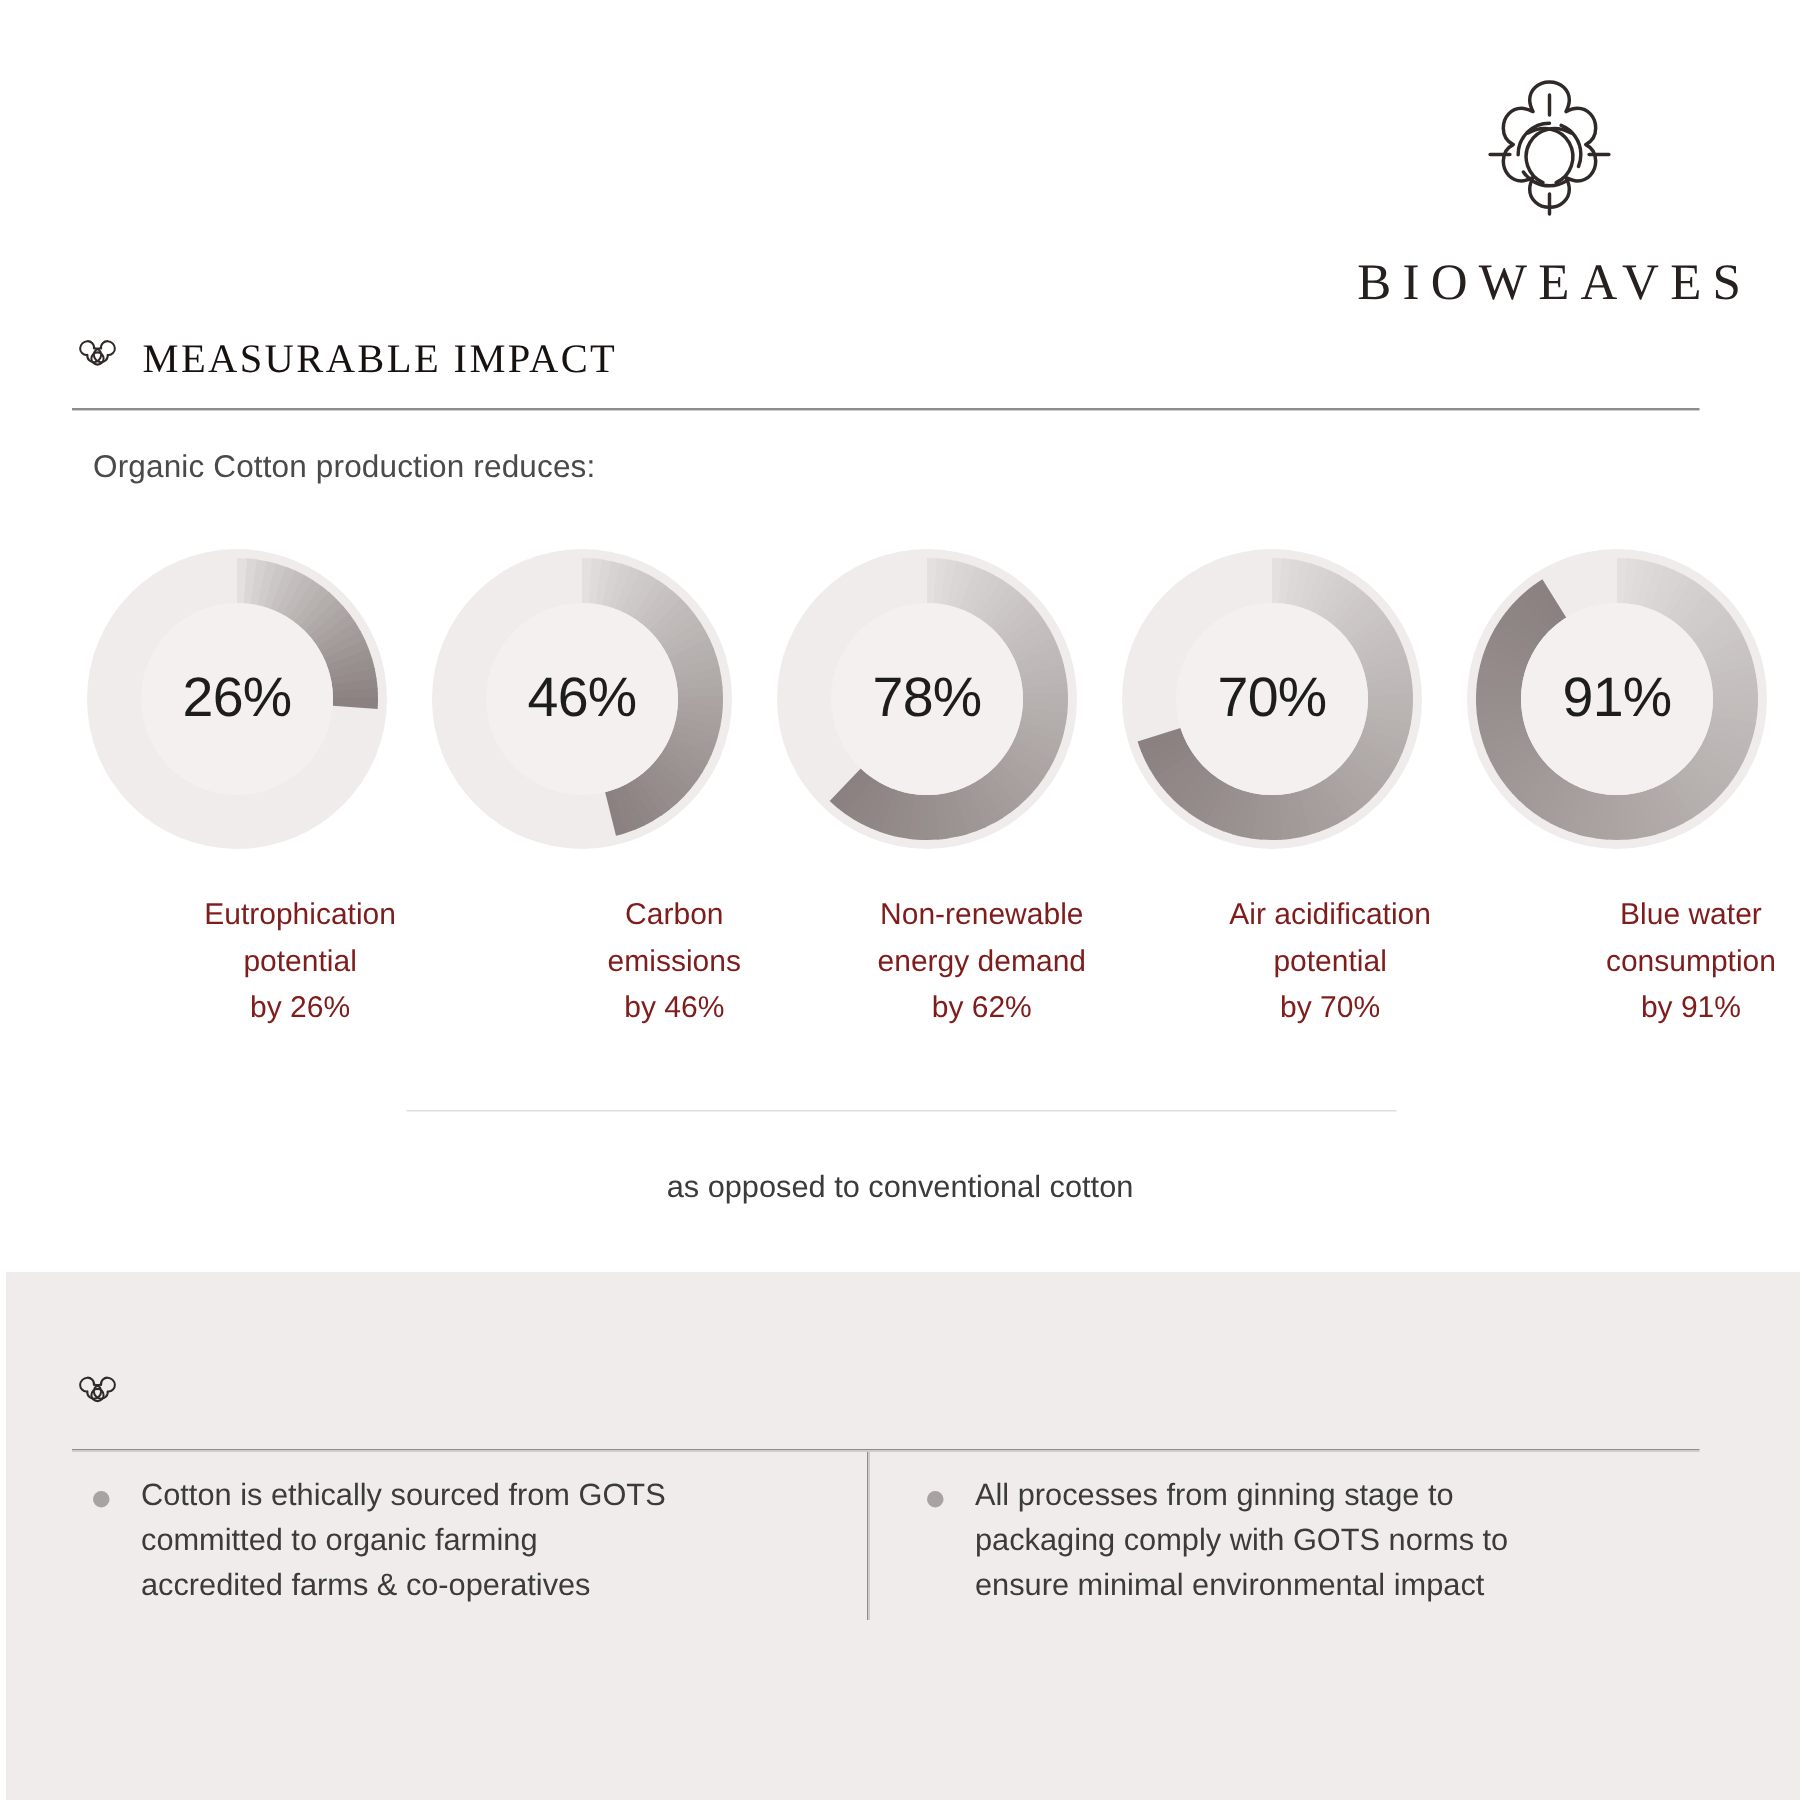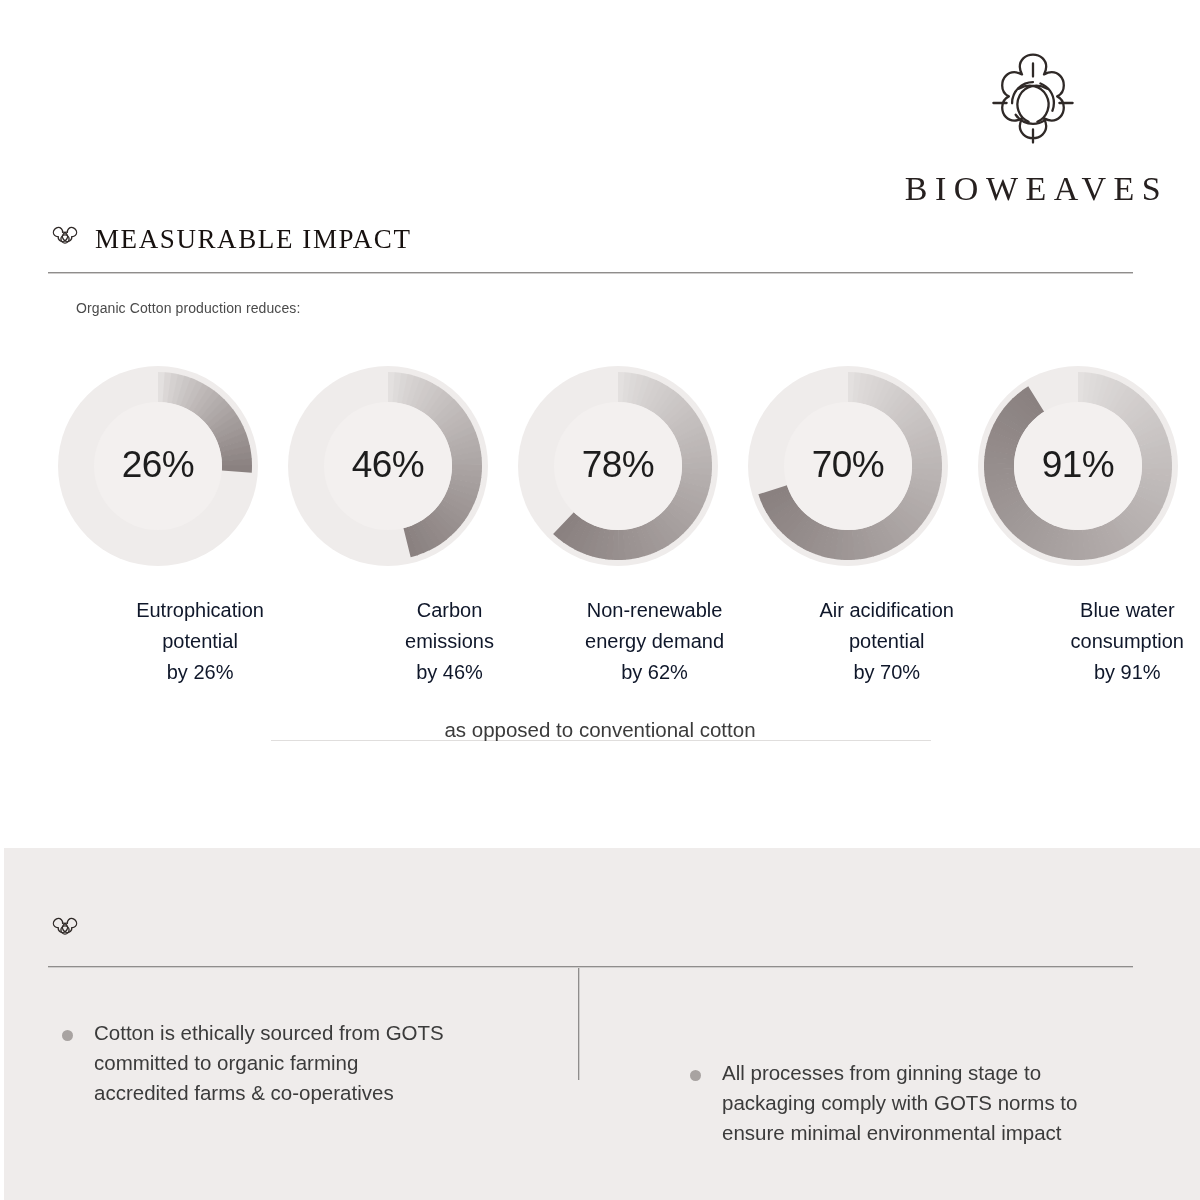--- a/index.html
+++ b/index.html
@@ -80,23 +80,23 @@
   #measurable-rule {
     position: absolute;
     left: 48px;
     top: 272px;
     width: 1085px;
   }
 
   
   .intro {
     position: absolute;
-    left: 76px;
+    left: 62px;
     top: 300px;
-    font-size: 14px;
+    font-size: 21px;
     color: #4a4a4a;
     letter-spacing: 0.1px;
   }
 
   
   .donut-row {
     position: absolute;
     left: 34px;
     top: 360px;
     width: 1150px;
@@ -129,35 +129,35 @@
     font-size: 37px;
     color: #1d1d1d;
     letter-spacing: -0.5px;
     padding-bottom: 2px;
   }
   .donut-caption {
     margin-top: 23px;
     text-align: center;
     font-size: 20px;
     line-height: 31px;
-    color: #0f172a;
+    color: #7f1d1d;
   }
 
   
   #footnote-rule {
     position: absolute;
     left: 271px;
     top: 740px;
     width: 660px;
     height: 1px;
     background: #e0dedd;
   }
   .footnote {
     position: absolute;
-    top: 718px;
+    top: 780px;
     left: 0;
     width: 1200px;
     text-align: center;
     font-size: 20.5px;
     color: #3b3b3b;
   }
 
   
   #gots-panel {
     position: absolute;
@@ -177,30 +177,30 @@
   #gots-vdivider {
     position: absolute;
     left: 578px;
     top: 968px;
     width: 2px;
     height: 112px;
     background: linear-gradient(to right, #8f8d8c 0%, #8f8d8c 50%, #cfcdcc 50%, #cfcdcc 100%);
   }
   .bullets {
     position: absolute;
-    top: 1018px;
+    top: 982px;
     left: 0;
     width: 1200px;
     display: flex;
   }
   .bullet-col {
     box-sizing: border-box;
   }
   .bullet-col.left { width: 578px; padding-left: 62px; padding-right: 40px; }
-  .bullet-col.right { width: 622px; padding-left: 112px; padding-right: 40px; margin-top: 40px; }
+  .bullet-col.right { width: 622px; padding-left: 40px; padding-right: 40px; }
   .bullet {
     display: flex;
     gap: 21px;
     align-items: flex-start;
   }
   .bullet-dot {
     flex: 0 0 auto;
     width: 11px;
     height: 11px;
     border-radius: 50%;

